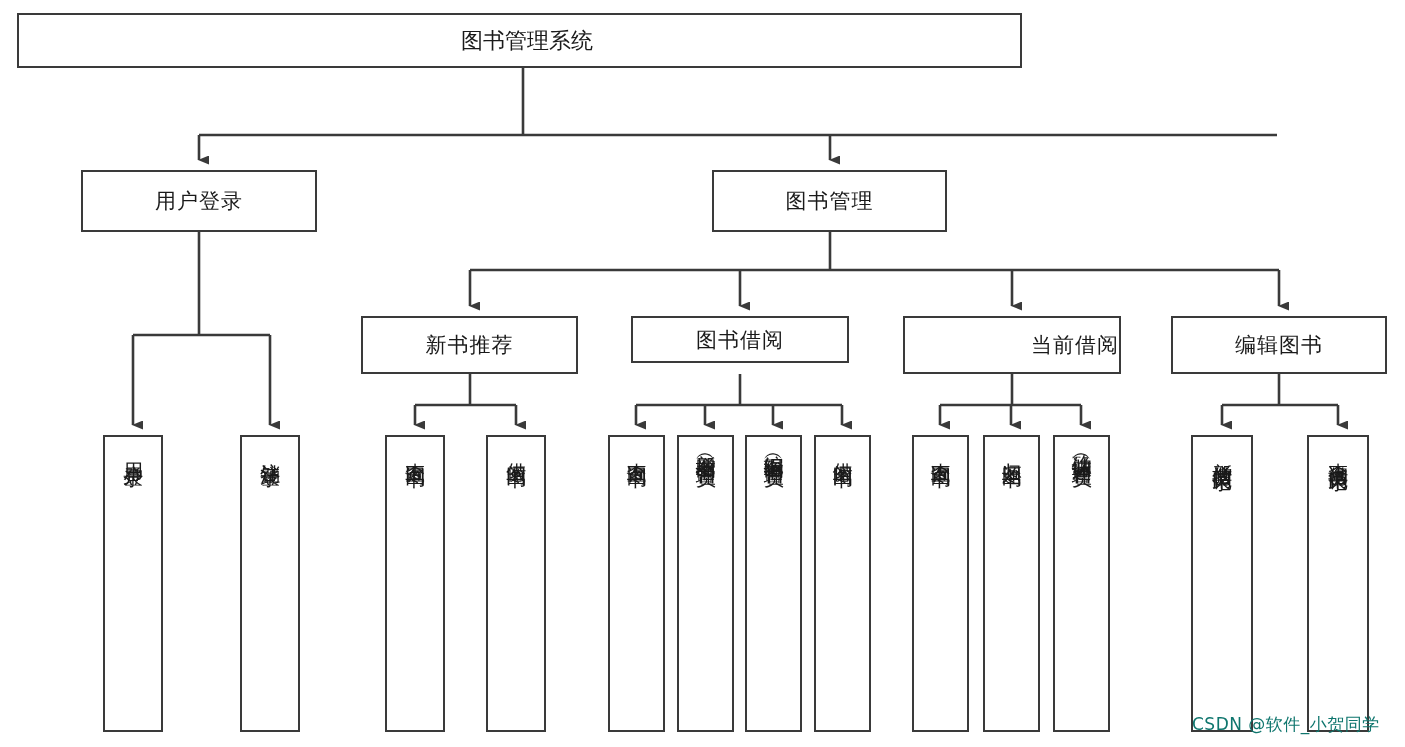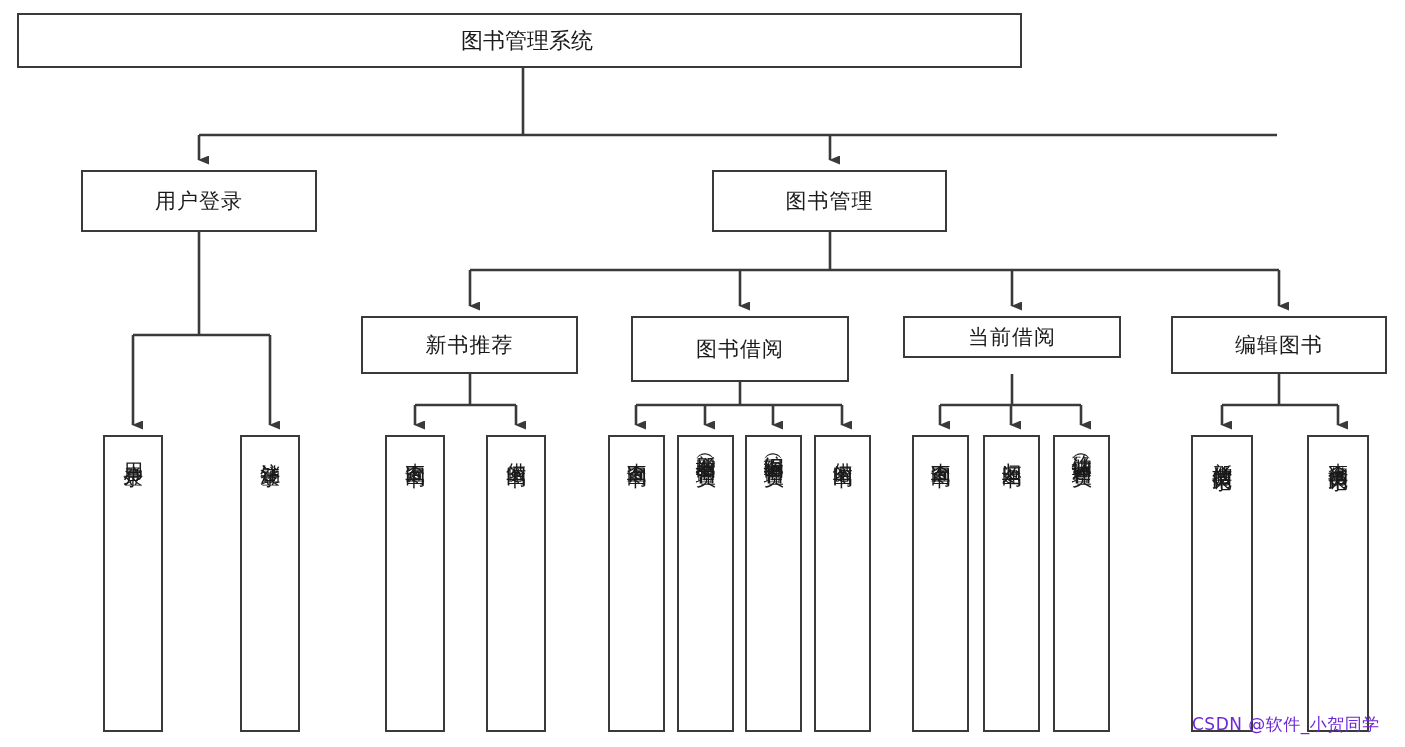--- a/index.html
+++ b/index.html
@@ -10,21 +10,21 @@
   .node{position:absolute;box-sizing:border-box;background:#fff;
         border:2.5px solid #3a3a3a;display:flex;align-items:center;
         justify-content:center;color:#1a1a1a;}
   .node.h{font-size:21px;letter-spacing:1px;}
   .node.root{font-size:22px;}
   .node.leaf{font-size:20px;padding-top:10px;align-items:flex-start;}
   .vtxt{writing-mode:vertical-rl;text-orientation:upright;
         line-height:1.18;letter-spacing:2px;white-space:nowrap;
         display:block;}
   #watermark{position:absolute;left:1192px;top:713px;font-size:17px;
-             color:#6d28d9;letter-spacing:.5px;white-space:nowrap;}
+             color:#0f766e;letter-spacing:.5px;white-space:nowrap;}
 </style>
 </head>
 <body>
 
 <div id="stage">
 
   <svg id="wires" viewBox="0 0 1405 747" xmlns="http://www.w3.org/2000/svg">
     <defs>
       <marker id="arw" markerWidth="9" markerHeight="11" refX="4.5" refY="10" orient="auto" markerUnits="userSpaceOnUse">
         <path d="M0,0 L9,0 L4.5,11 Z" fill="#3a3a3a"></path>
@@ -81,24 +81,24 @@
   <div class="node h" style="left:81px;top:170px;width:236px;height:62px;">
     <span>用户登录</span>
   </div>
   <div class="node h" style="left:712px;top:170px;width:235px;height:62px;">
     <span>图书管理</span>
   </div>
 
   <div class="node h" style="left:361px;top:316px;width:217px;height:58px;">
     <span>新书推荐</span>
   </div>
-  <div class="node h" style="left:631px;top:316px;width:218px;height:66px;">
+  <div class="node h" style="left:631px;top:316px;width:218px;height:47px;">
     <span>图书借阅</span>
   </div>
-  <div class="node h" style="left:903px;top:316px;width:218px;height:42px;">
+  <div class="node h" style="left:903px;top:316px;width:218px;height:58px;justify-content:flex-end;">
     <span>当前借阅</span>
   </div>
   <div class="node h" style="left:1171px;top:316px;width:216px;height:58px;">
     <span>编辑图书</span>
   </div>
 
   <div class="node leaf" style="left:103px;top:435px;width:60px;height:297px;">
     <span class="vtxt">用户登录</span>
   </div>
   <div class="node leaf" style="left:240px;top:435px;width:60px;height:297px;">

